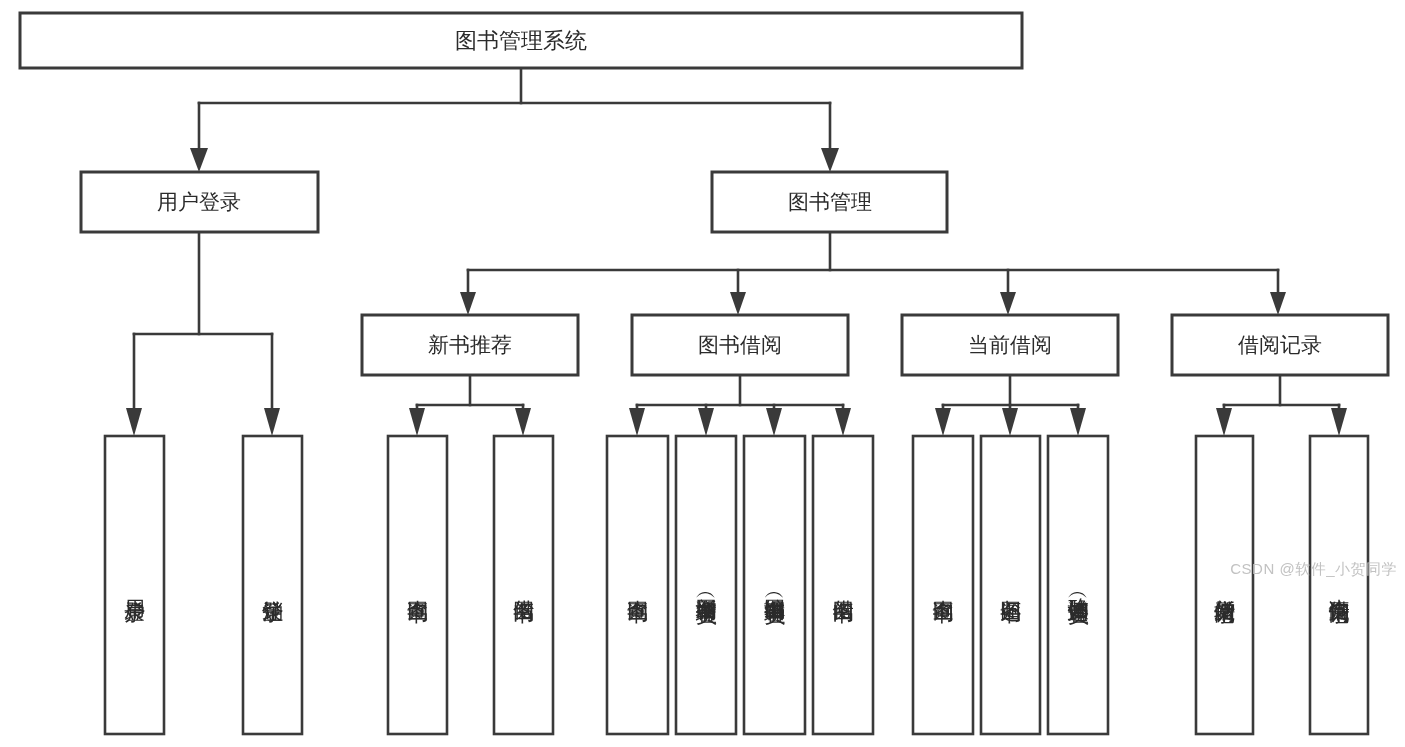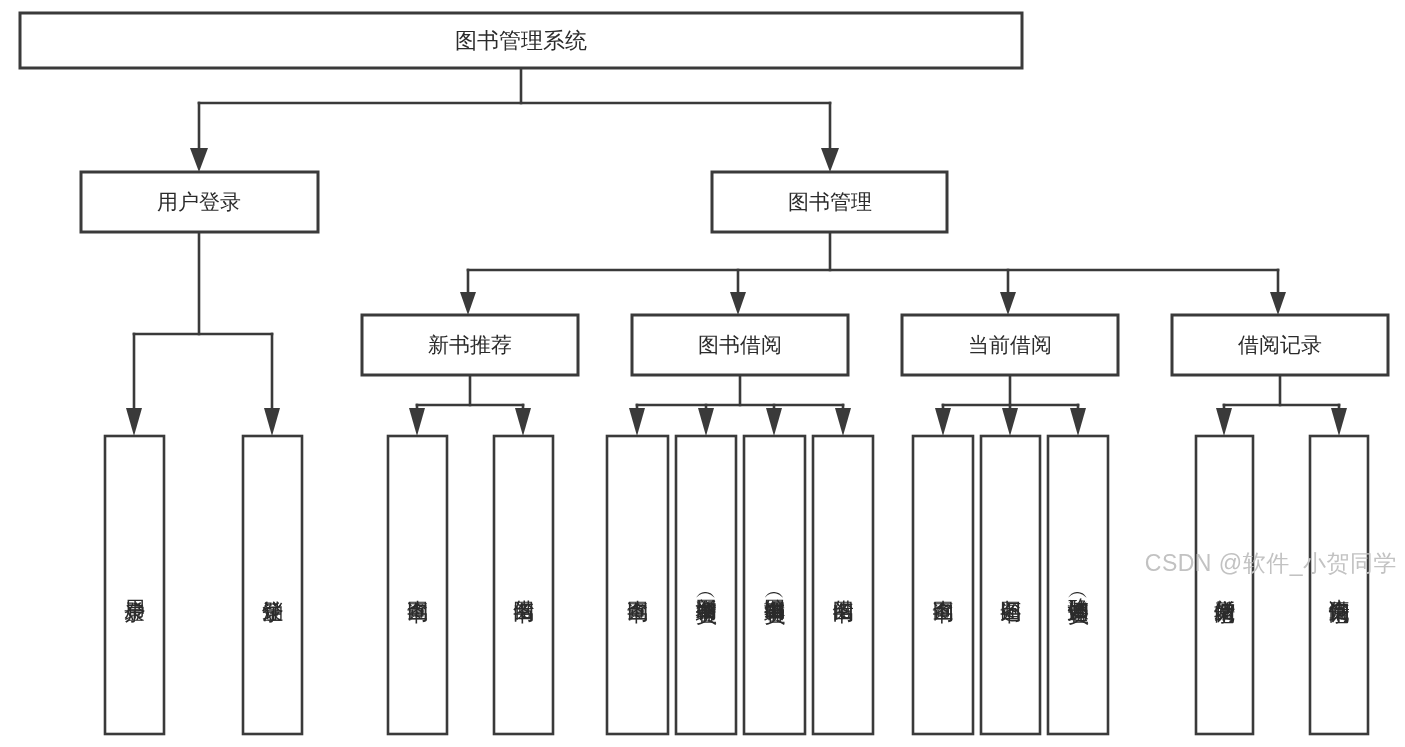--- a/index.html
+++ b/index.html
@@ -70,21 +70,21 @@
     letter-spacing: 1px;
     color: #2b2b2b;
     pointer-events: none;
     text-align: center;
   }
   .watermark {
     position: absolute;
     right: 8px;
     bottom: 4px;
     font-family: "Liberation Sans", "DejaVu Sans", sans-serif;
-    font-size: 23px;
+    font-size: 15px;
     color: #c2c2c2;
     letter-spacing: 0.5px;
     white-space: nowrap;
     margin-top: 35px;
   }
 </style>
 </head>
 <body>
 
 <div id="diagram-root">

